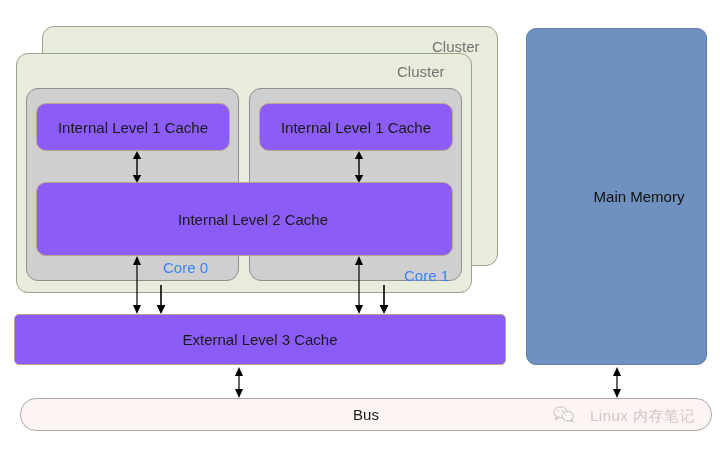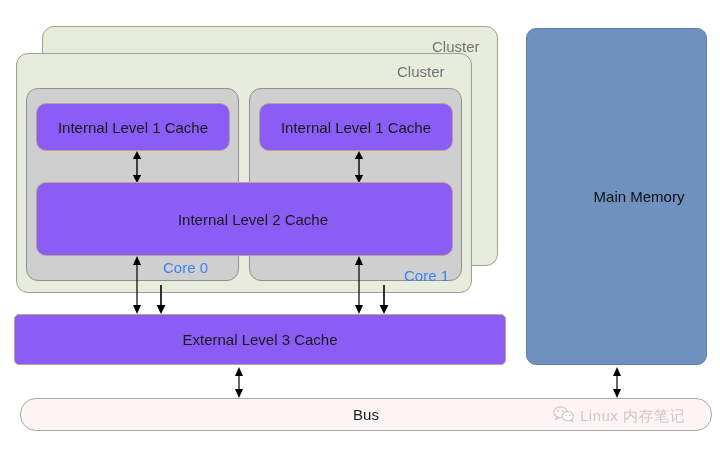--- a/index.html
+++ b/index.html
@@ -67,21 +67,21 @@
     font-size:15px;color:#1a1a1a;
   }
 
   
   .arrow{position:absolute;}
   .arrow svg{display:block;overflow:visible;}
 
   
   .watermark{
     position:absolute;
-    display:flex;align-items:center;gap:5px;
+    display:flex;align-items:center;gap:15px;
     color:#cfc6c6;
     font-size:15px;
     letter-spacing:.5px;
     white-space:nowrap;
     pointer-events:none;
   }
   .wechat-icon{display:block;}
 </style>
 </head>
 <body>

